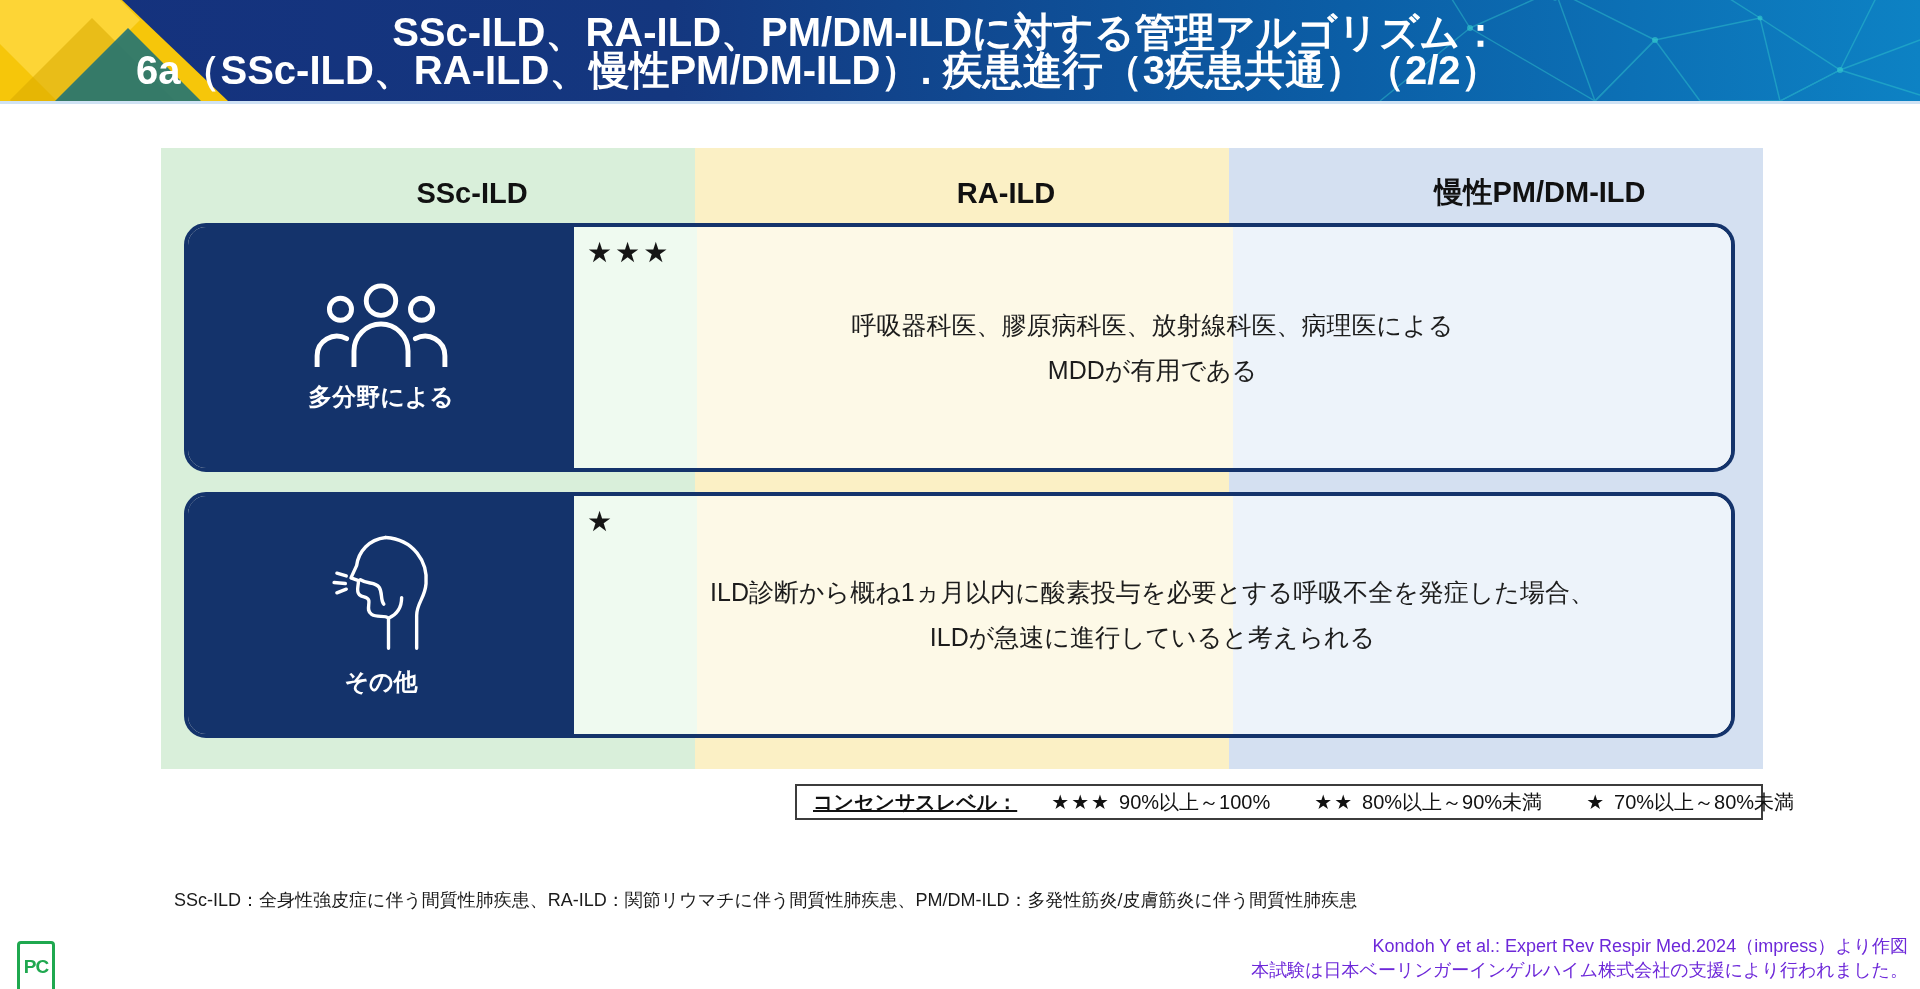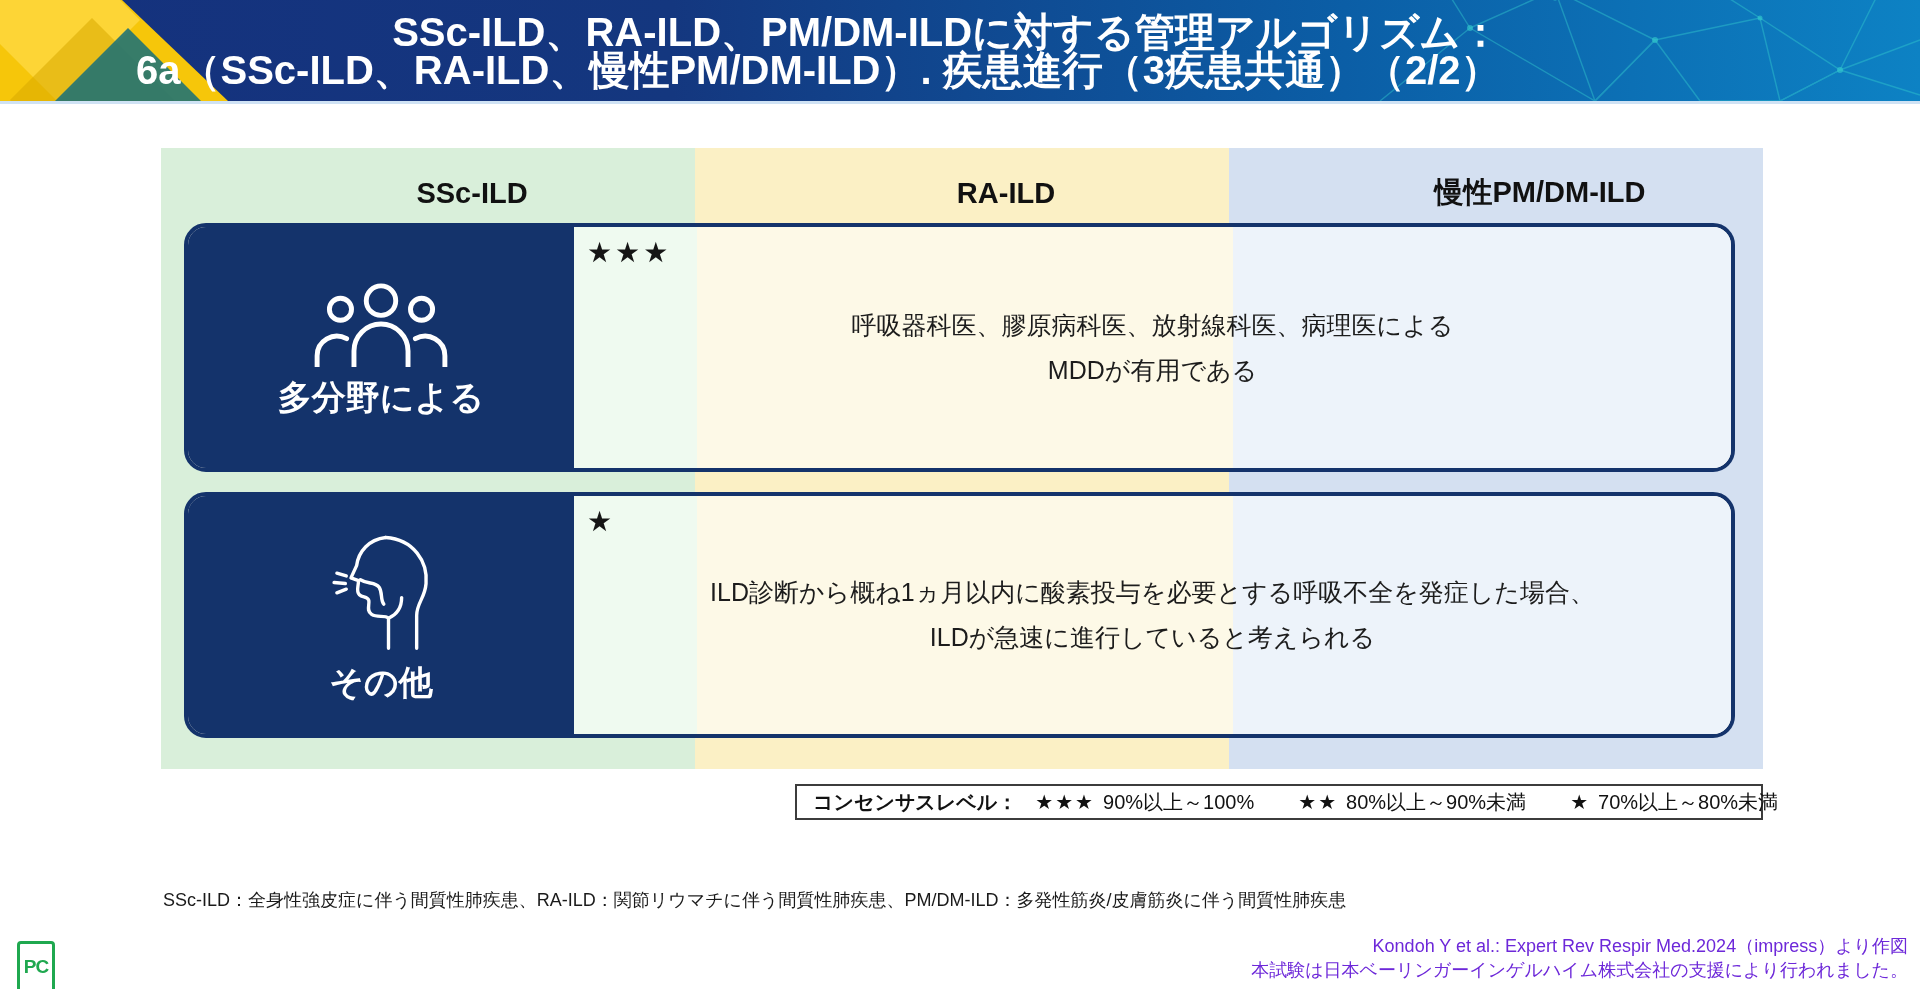--- a/index.html
+++ b/index.html
@@ -37,46 +37,46 @@
     background:#fdf9e7;
   }
   .row1{top:75px;height:241px;}
   .row2{top:344px;height:238px;}
   .seg{position:absolute;top:0;bottom:0;}
   .seg-navy{left:0;width:386px;background:#14336b;
     display:flex;flex-direction:column;align-items:center;justify-content:center;}
   .seg-pgreen{left:386px;width:123px;background:#effaf0;}
   .seg-pcream{left:509px;width:536px;background:#fdf9e7;}
   .seg-pblue{left:1045px;right:0;background:#edf3fa;}
-  .cat{color:#ffffff;font-weight:bold;font-size:34px;line-height:36px;text-align:center;white-space:nowrap;}
+  .cat{color:#ffffff;font-weight:bold;font-size:24px;line-height:36px;text-align:center;white-space:nowrap;}
   .cat:empty{display:none;}
   .panel-icon{margin-bottom:12px;}
   .stars{
     position:absolute;left:399px;top:11px;
     font-size:28px;letter-spacing:3px;color:#151515;line-height:30px;
   }
   .rowtext{
     position:absolute;left:386px;right:0;top:0;bottom:0;
     display:flex;flex-direction:column;align-items:center;justify-content:center;
     font-size:25px;line-height:45px;color:#1c1c1c;text-align:center;white-space:nowrap;
   }
   
   .legend{
     position:absolute;left:795px;top:784px;width:968px;height:36px;
     background:#ffffff;border:2px solid #3c3c3c;box-sizing:border-box;
     display:flex;align-items:center;padding:0 16px;gap:0;
     font-size:20px;color:#111111;white-space:nowrap;
   }
-  .lglabel{font-weight:bold;margin-right:18px;}
+  .lglabel{font-weight:bold;margin-right:34px;text-decoration:underline;}
   .lgitem{display:flex;align-items:center;margin-right:44px;}
   .lgitem:last-child{margin-right:0;}
   .lgstars{letter-spacing:2px;margin-right:8px;}
   
   .footnote{
-    position:absolute;left:163px;top:888px;
+    position:absolute;left:174px;top:888px;
     font-size:18px;color:#1a1a1a;white-space:nowrap;
   }
   .citation{
     position:absolute;right:12px;top:934px;text-align:right;
     font-size:18px;line-height:24px;color:#6d28d9;white-space:nowrap;
   }
   .logo{
     position:absolute;left:17px;top:941px;width:38px;height:52px;
     border:3px solid #1fa84f;border-radius:4px;box-sizing:border-box;
     display:flex;align-items:center;justify-content:center;

